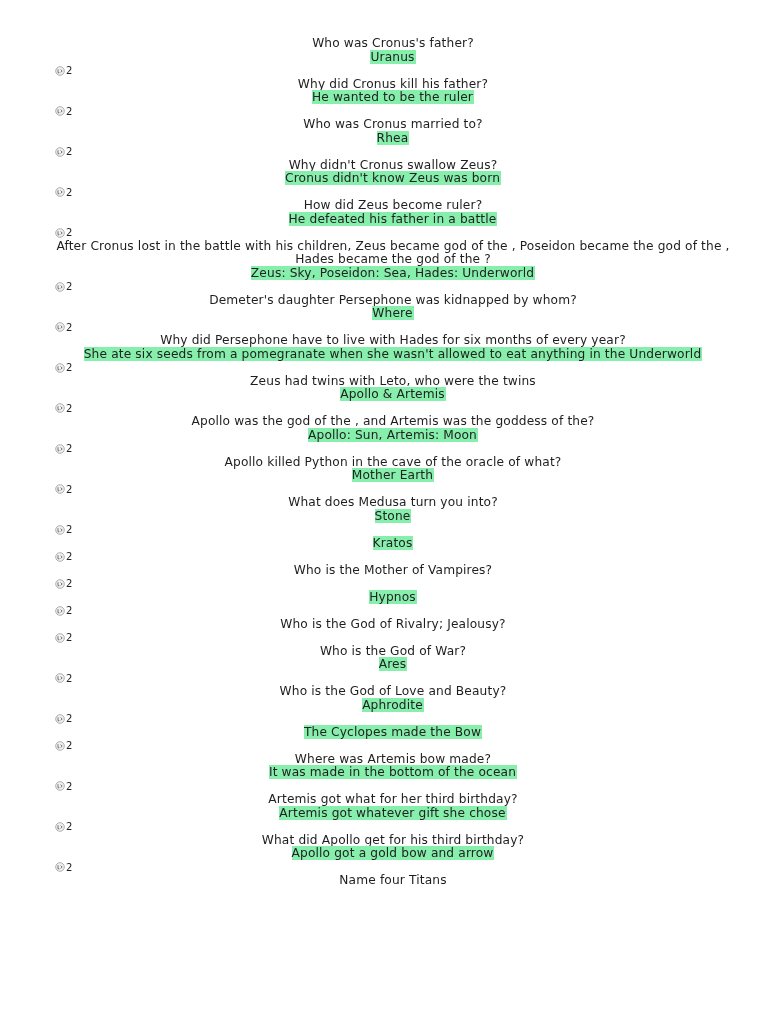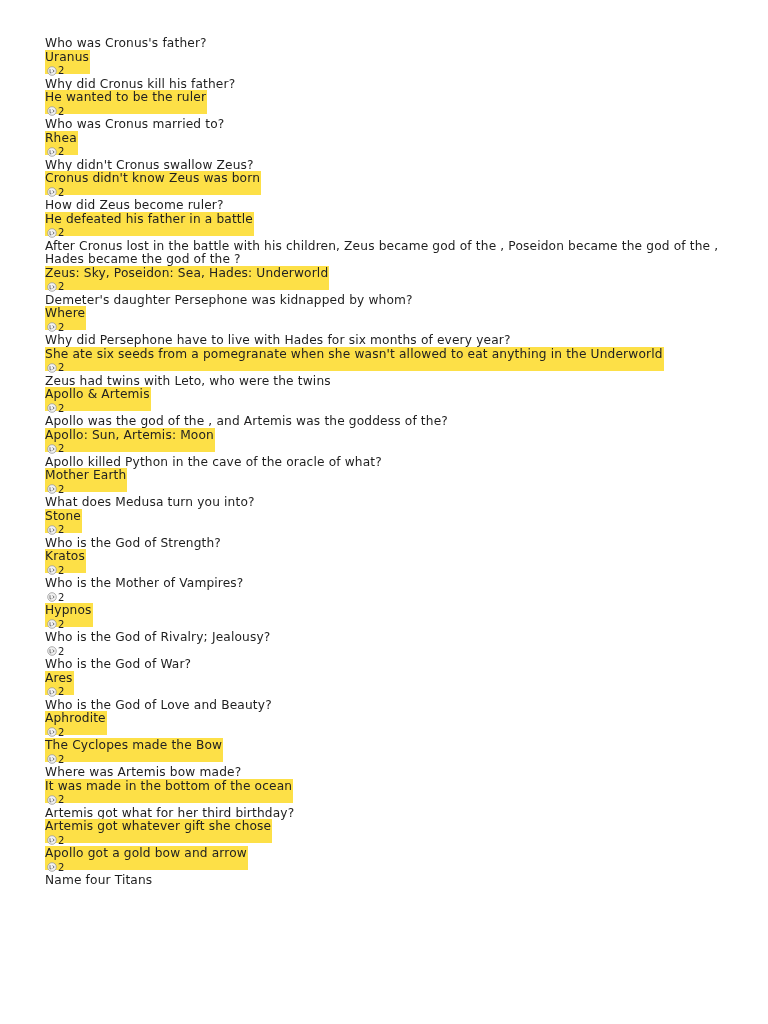--- a/index.html
+++ b/index.html
@@ -10,46 +10,47 @@
     body {
       width: 768px;
       height: 1024px;
       overflow: hidden;
       position: relative;
       font-family: "DejaVu Sans", sans-serif;
       color: #1a1a1a;
     }
     #doc {
       position: absolute;
-      left: 45px;
+      left: 53px;
       top: 37px;
       width: 680px;
+      text-align: center;
     }
     .qa {
       margin: 0;
       padding: 0;
     }
     .line {
       font-size: 12.2px;
       line-height: 13.5px;
       height: auto;
       white-space: normal;
       letter-spacing: 0.15px;
     }
     .question {
       color: #1e1e1e;
     }
     .answer {
       color: #222;
     }
     .answer .hl {
-      background: #fde047;
+      background: #86efac;
       box-decoration-break: clone;
       -webkit-box-decoration-break: clone;
-      padding: 0 1px 10px 0;
+      padding: 0 1px 0 0;
     }
     .meta {
       font-size: 9.5px;
       line-height: 13.5px;
       height: 13.5px;
       display: flex;
       align-items: center;
       color: #222;
     }
     .meta .icon {
@@ -230,21 +231,20 @@
           <svg width="10" height="10" viewBox="0 0 10 10">
             <circle cx="5" cy="5" r="4.3" fill="#f2f2f2" stroke="#9a9a9a" stroke-width="0.8"></circle>
             <path d="M3 3.2 v3.6 M3 6.8 h1.4" stroke="#555" stroke-width="0.8" fill="none"></path>
             <path d="M5.6 3.6 l1.6 1.4 l-1.6 1.4" stroke="#555" stroke-width="0.8" fill="none"></path>
           </svg>
         </span>
         <span class="count">2</span>
       </div>
     </div>
     <div class="qa">
-      <div class="line question">Who is the God of Strength?</div>
       <div class="line answer"><span class="hl">Kratos</span></div>
       <div class="meta">
         <span class="icon">
           <svg width="10" height="10" viewBox="0 0 10 10">
             <circle cx="5" cy="5" r="4.3" fill="#f2f2f2" stroke="#9a9a9a" stroke-width="0.8"></circle>
             <path d="M3 3.2 v3.6 M3 6.8 h1.4" stroke="#555" stroke-width="0.8" fill="none"></path>
             <path d="M5.6 3.6 l1.6 1.4 l-1.6 1.4" stroke="#555" stroke-width="0.8" fill="none"></path>
           </svg>
         </span>
         <span class="count">2</span>
@@ -352,20 +352,21 @@
           <svg width="10" height="10" viewBox="0 0 10 10">
             <circle cx="5" cy="5" r="4.3" fill="#f2f2f2" stroke="#9a9a9a" stroke-width="0.8"></circle>
             <path d="M3 3.2 v3.6 M3 6.8 h1.4" stroke="#555" stroke-width="0.8" fill="none"></path>
             <path d="M5.6 3.6 l1.6 1.4 l-1.6 1.4" stroke="#555" stroke-width="0.8" fill="none"></path>
           </svg>
         </span>
         <span class="count">2</span>
       </div>
     </div>
     <div class="qa">
+      <div class="line question">What did Apollo get for his third birthday?</div>
       <div class="line answer"><span class="hl">Apollo got a gold bow and arrow</span></div>
       <div class="meta">
         <span class="icon">
           <svg width="10" height="10" viewBox="0 0 10 10">
             <circle cx="5" cy="5" r="4.3" fill="#f2f2f2" stroke="#9a9a9a" stroke-width="0.8"></circle>
             <path d="M3 3.2 v3.6 M3 6.8 h1.4" stroke="#555" stroke-width="0.8" fill="none"></path>
             <path d="M5.6 3.6 l1.6 1.4 l-1.6 1.4" stroke="#555" stroke-width="0.8" fill="none"></path>
           </svg>
         </span>
         <span class="count">2</span>

